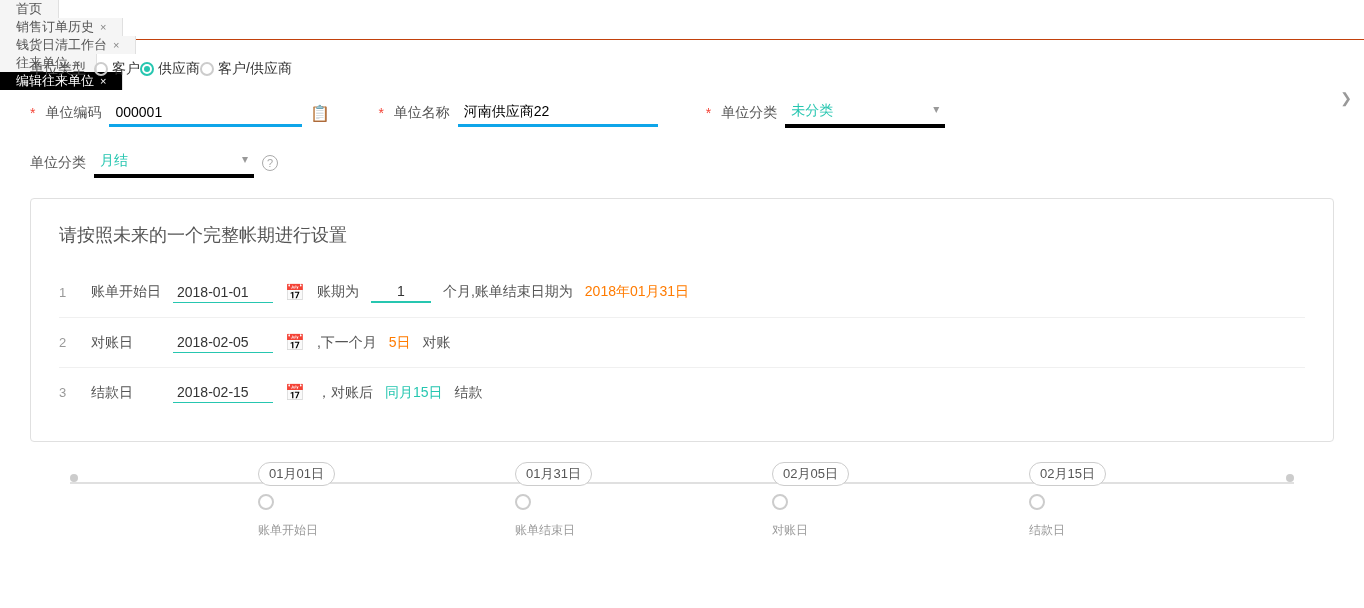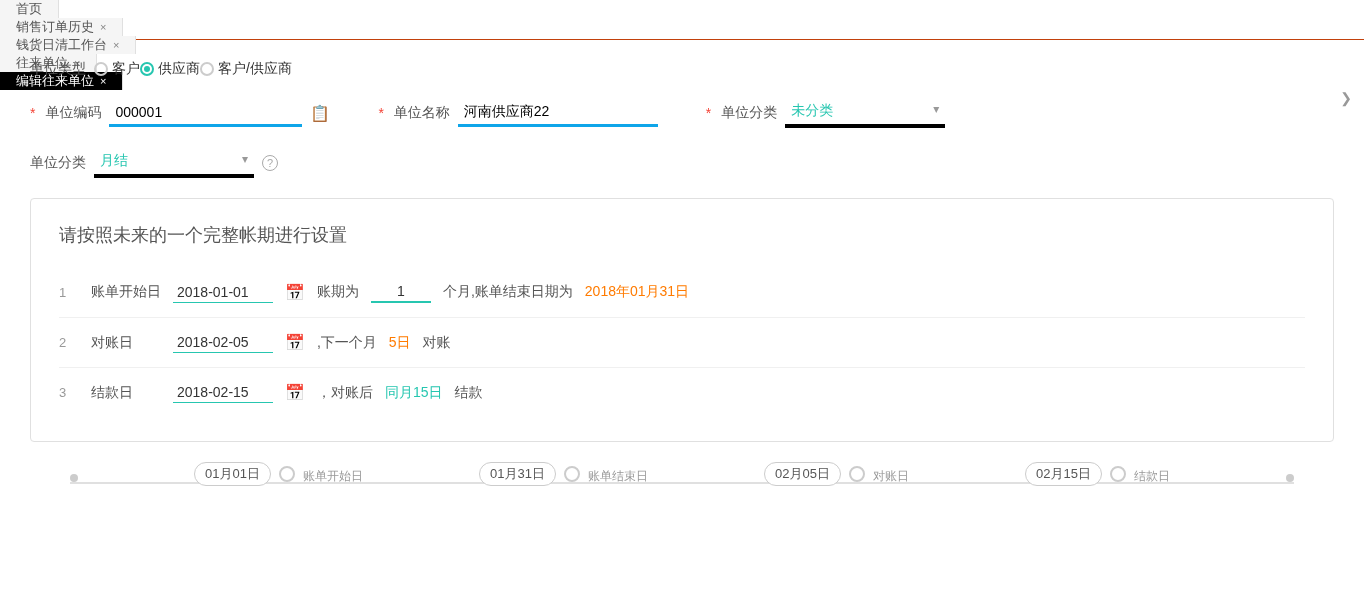--- a/index.html
+++ b/index.html
@@ -218,22 +218,22 @@
     }
     .timeline-nodes {
       display: flex;
       justify-content: space-between;
       width: 100%;
       position: relative;
       z-index: 1;
     }
     .timeline-node {
       display: flex;
-      flex-direction: row;
-      align-items: center;
+      flex-direction: column;
+      align-items: flex-start;
       gap: 8px;
     }
     .node-circle {
       width: 16px;
       height: 16px;
       border-radius: 50%;
       background: #fff;
       border: 2px solid #ccc;
     }
     .node-label-box {

